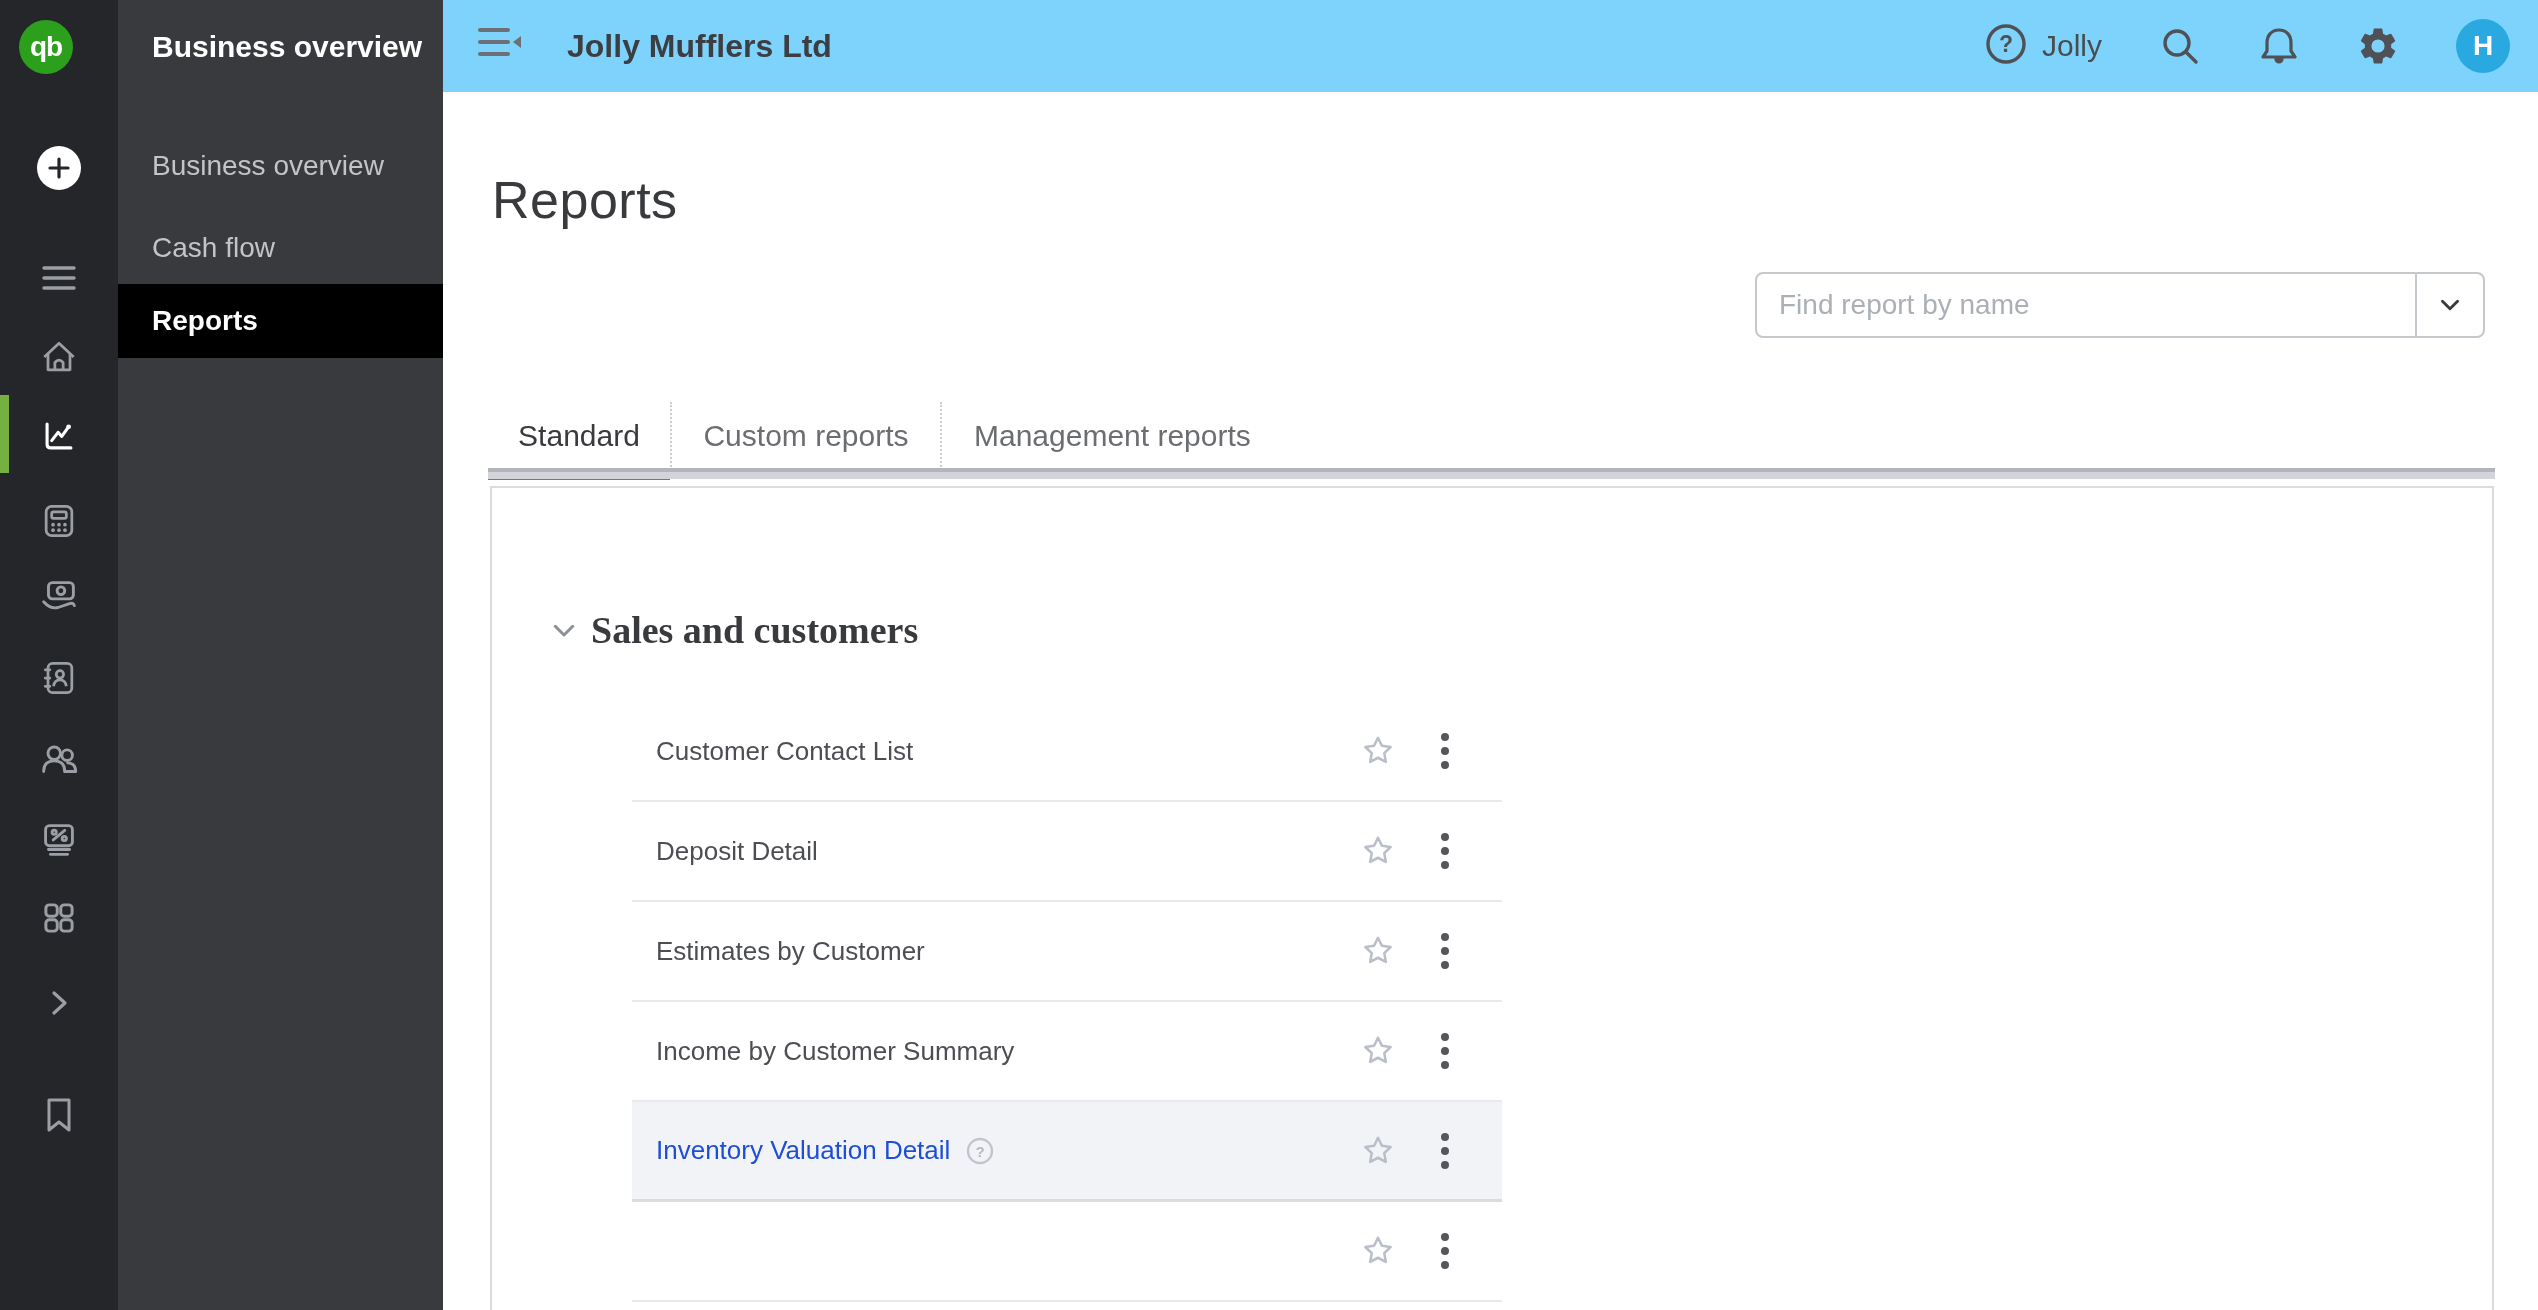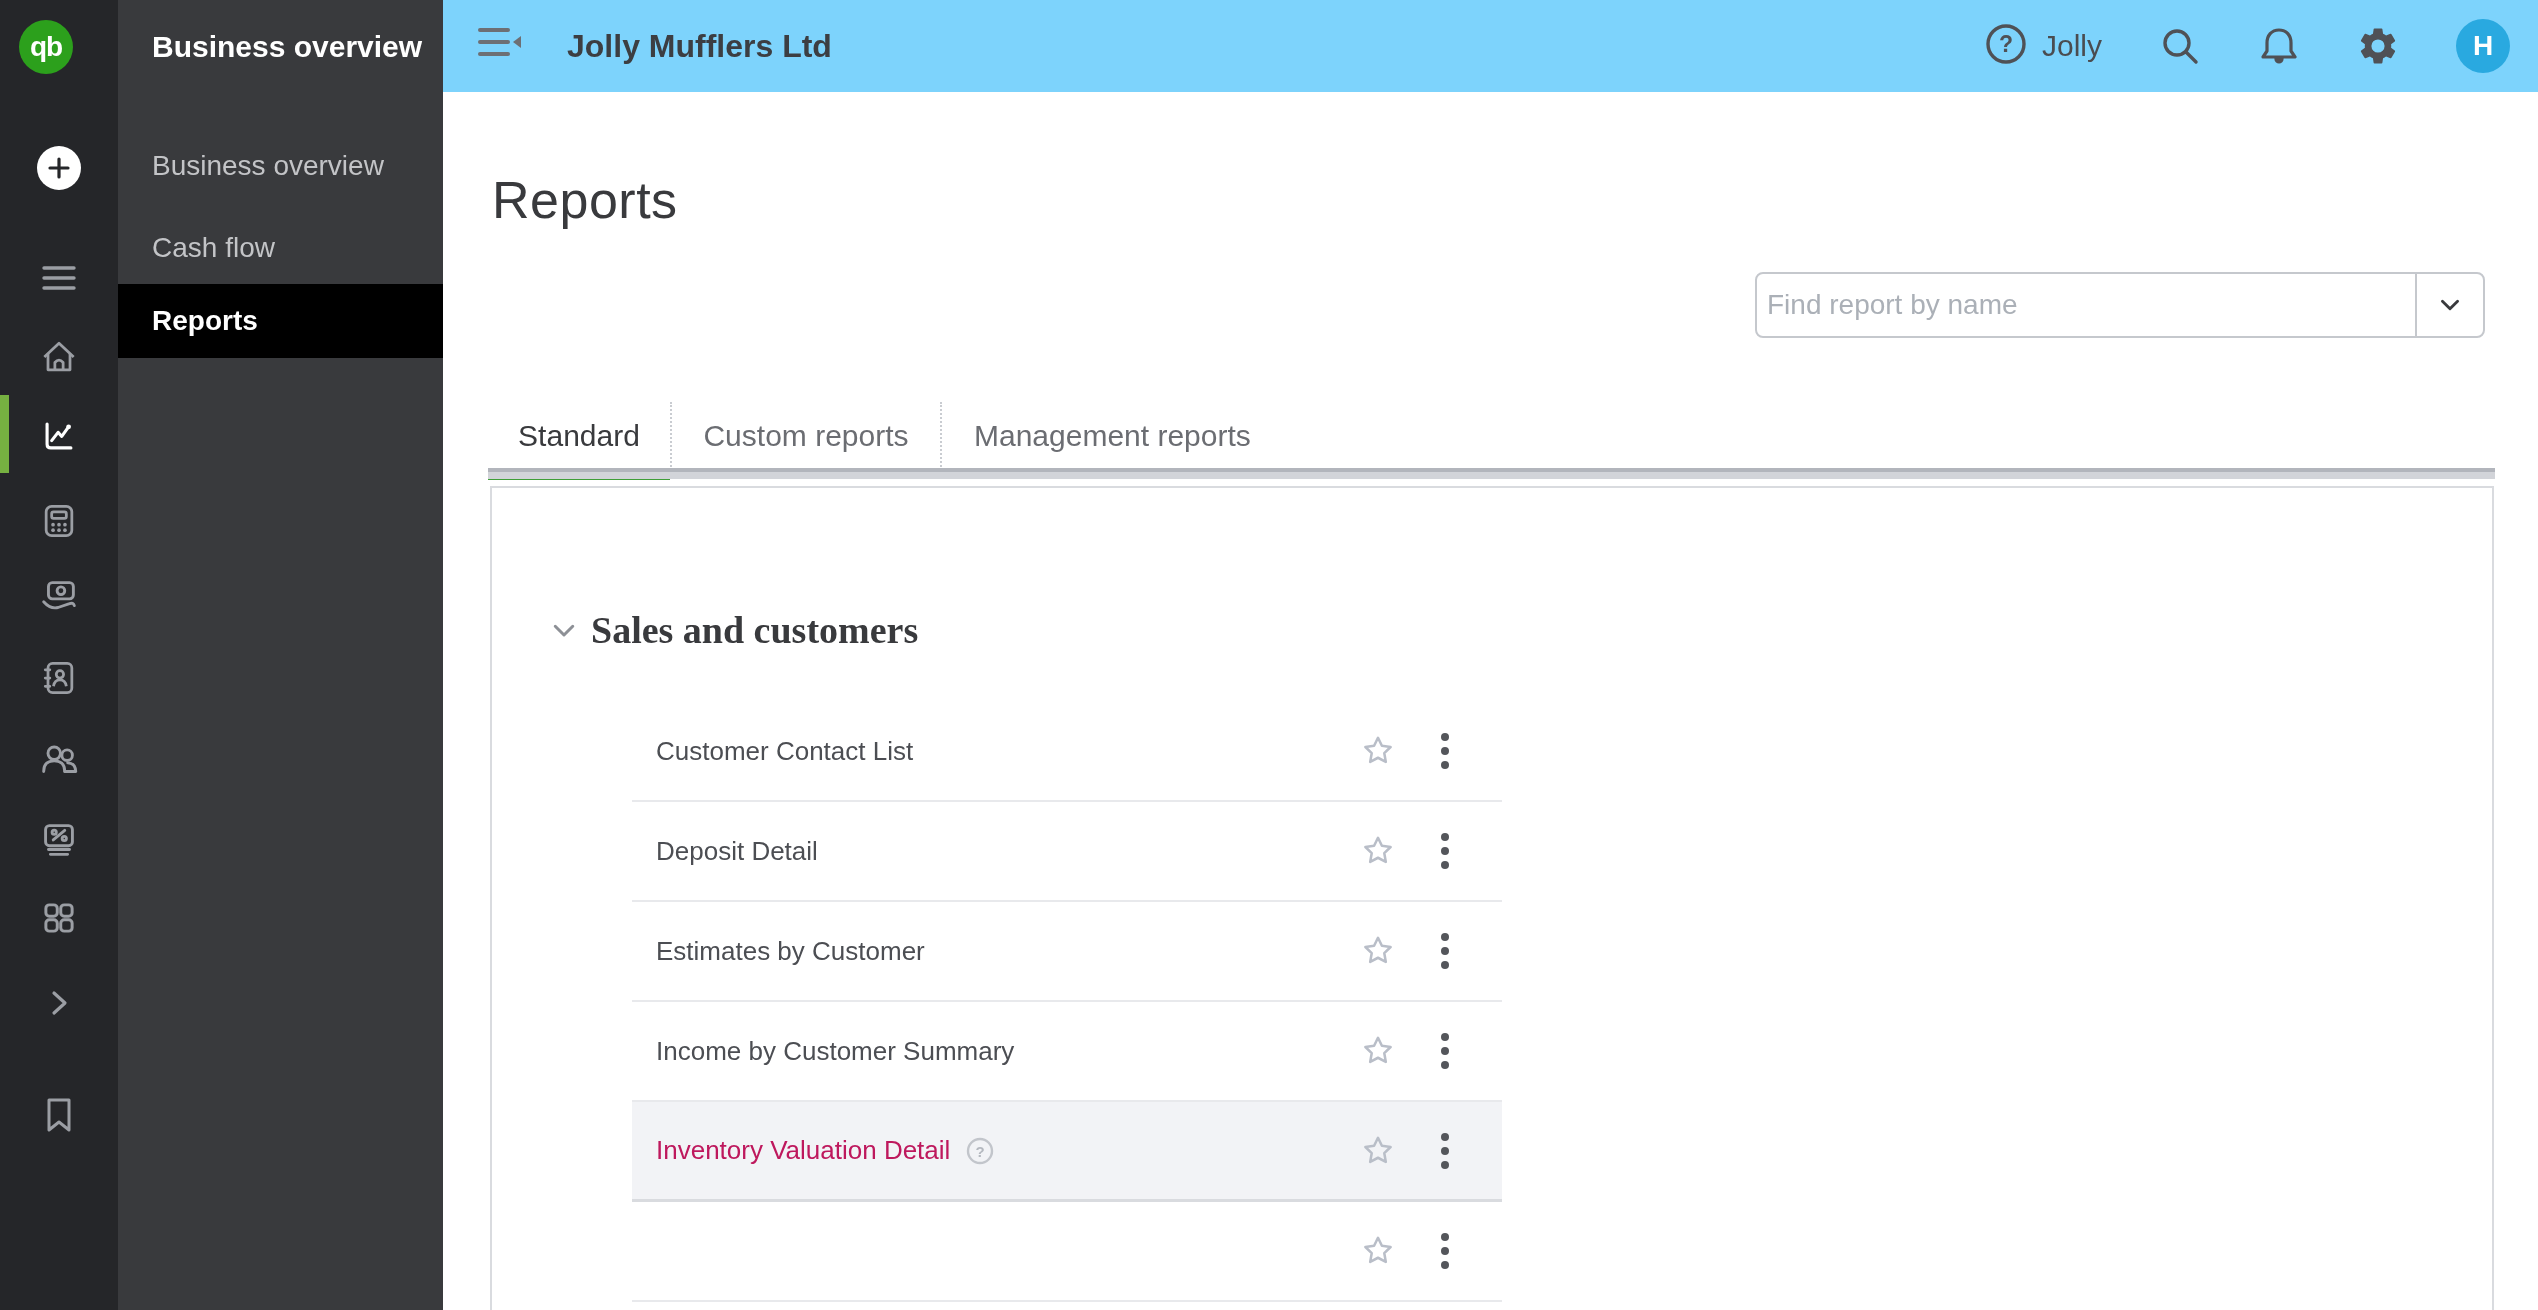--- a/index.html
+++ b/index.html
@@ -34,21 +34,21 @@
   .tb-icon { cursor:pointer; display:flex; align-items:center; }
   .avatar { width:54px; height:54px; border-radius:50%; background:#29a9e0; color:#fff;
     display:flex; align-items:center; justify-content:center; font-size:28px; font-weight:700; cursor:pointer; }
 
   
   .main { position:absolute; left:443px; top:92px; right:0; bottom:0; background:#fff; }
   .page-title { position:absolute; left:49px; top:78px; font-size:52px; font-weight:400; color:#393a3d; letter-spacing:0.5px; }
 
   .find-box { position:absolute; left:1312px; top:180px; width:730px; height:66px;
     border:2px solid #c5c8cd; border-radius:8px; background:#fff; display:flex; }
-  .find-input { flex:1; border:none; outline:none; font-size:28px; padding:0 10px;
+  .find-input { flex:1; border:none; outline:none; font-size:28px; padding:0 22px;
     font-family:inherit; color:#393a3d; background:transparent; }
   .find-input::placeholder { color:#abb0b7; }
   .find-dd { width:68px; border-left:2px solid #c5c8cd; display:flex; align-items:center; justify-content:center; cursor:pointer; }
 
   
   .tabs { position:absolute; left:45px; top:298px; right:44px; height:80px; display:flex; align-items:flex-end; }
   .tab { position:relative; height:68px; display:flex; align-items:center; justify-content:center;
     font-size:30px; color:#6b6d72; cursor:pointer; }
   .tab.active { color:#393a3d; font-weight:500; }
   .tab.t1 { width:182px; }
@@ -63,21 +63,21 @@
   .card { position:absolute; left:47px; top:394px; width:2004px; height:1000px;
     background:#fff; border:2px solid #d9dbdf; }
   .section-head { position:absolute; left:57px; top:120px; display:flex; align-items:center; gap:12px; cursor:pointer;font-family:Liberation Serif, serif; }
   .section-title { font-size:38px; font-weight:600; color:#393a3d; }
 
   .report-list { position:absolute; left:140px; top:214px; width:870px; }
   .report-row { position:relative; height:100px; display:flex; align-items:center;
     border-bottom:2px solid #e8e9ec; }
   .report-row .name { margin-left:24px; font-size:26px; color:#4c4e53; text-decoration:none; cursor:pointer; }
   .report-row.highlight { background:#f2f3f6; border-bottom:3px solid #d9dbdf; }
-  .report-row.highlight .name { color:#be185d; }
+  .report-row.highlight .name { color:#1d4ed8; }
   .q-icon { display:none; margin-left:16px; cursor:pointer; }
   .report-row.highlight .q-icon { display:flex; }
   .row-actions { position:absolute; right:0; top:0; height:100%; display:flex; align-items:center; gap:44px; padding-right:52px; }
   .star-btn, .kebab-btn { background:none; border:none; cursor:pointer; display:flex; align-items:center; padding:0; }
 </style>
 </head>
 <body>
 
 <div class="rail">
   <div class="logo-badge">

